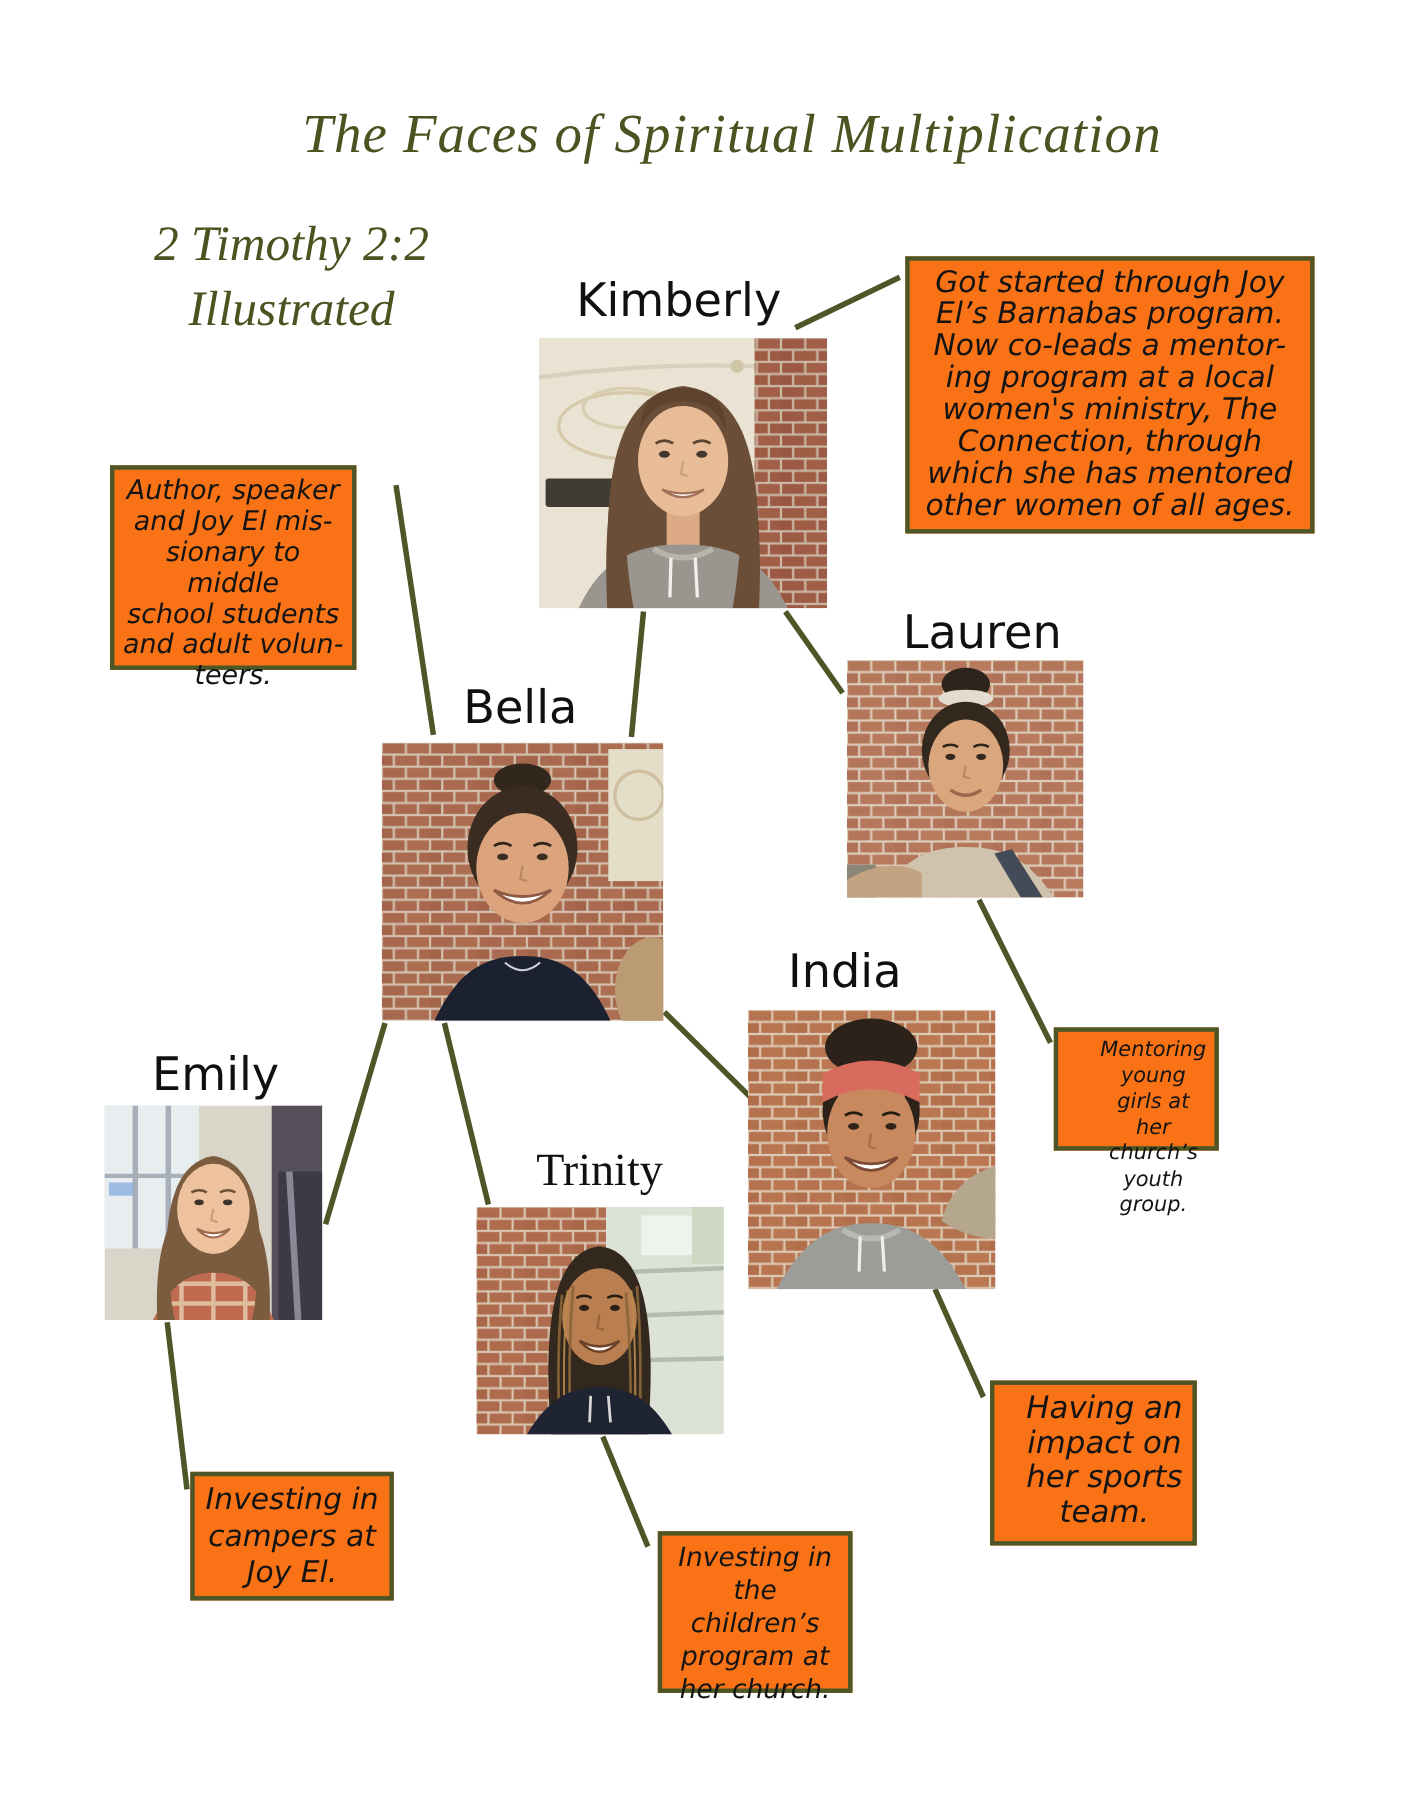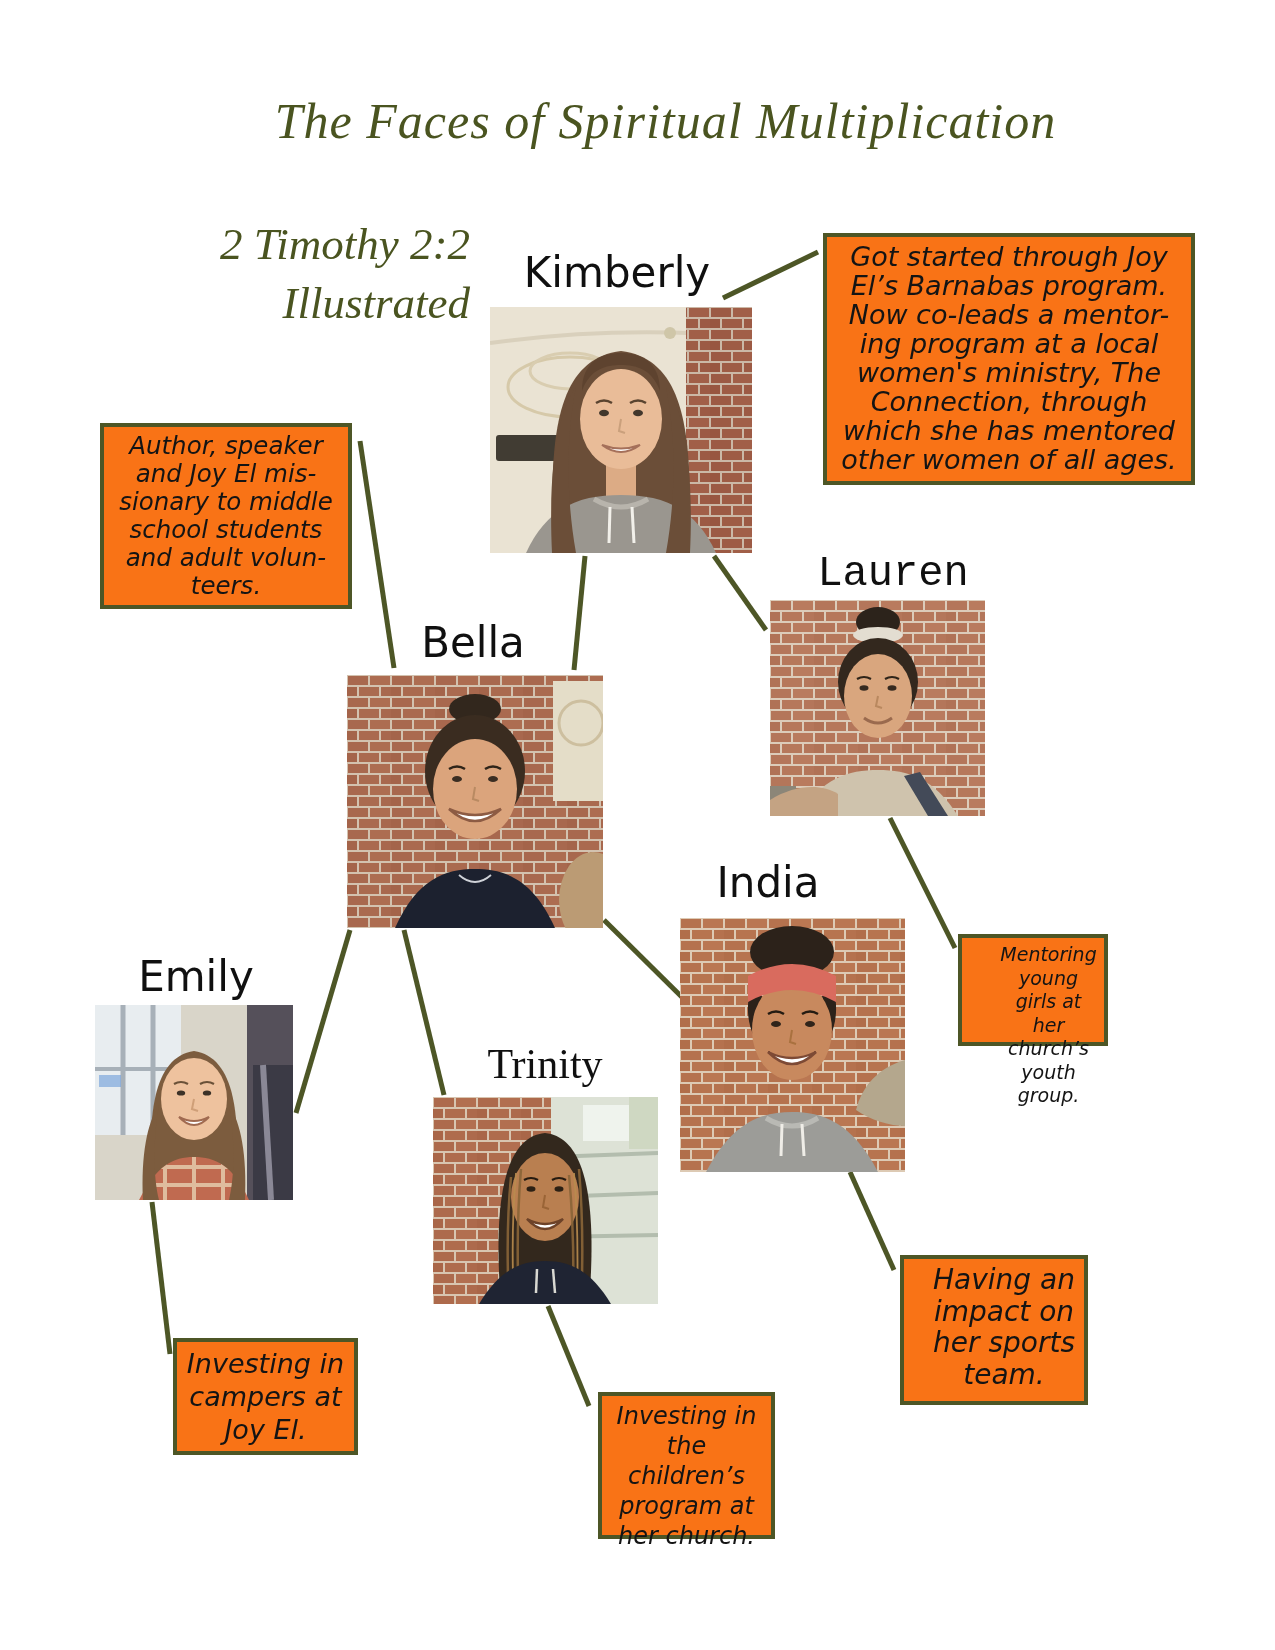--- a/index.html
+++ b/index.html
@@ -6,21 +6,21 @@
   .canvas {
     position:relative; width:1275px; height:1650px; background:#fff;
     font-family:"DejaVu Sans", sans-serif; overflow:hidden;
   }
   .title {
     position:absolute; left:12px; top:76px; width:100%; text-align:center;
     font-family:"Liberation Serif", serif; font-style:italic; font-weight:normal;
     font-size:50px; letter-spacing:1px; color:var(--title_olive,#4a5420); margin:16px;
   }
   .subtitle {
-    position:absolute; left:60px; top:215px; width:410px; text-align:right;
+    position:absolute; left:60px; top:192px; width:410px; text-align:center;
     font-family:"Liberation Serif", serif; font-style:italic;
     font-size:45px; line-height:1.3; color:var(--title_olive,#4a5420);
     white-space:pre-line;
   }
   .person-label {
     position:absolute; width:300px; text-align:center;
     font-size:42px; color:#101010;
   }
   .photo { position:absolute; }
   .photo svg { display:block; width:100%; height:100%; }
@@ -128,30 +128,30 @@
       <ellipse cx="110" cy="104" rx="5" ry="3" fill="#3a2d22"></ellipse>
       <ellipse cx="146" cy="104" rx="5" ry="3" fill="#3a2d22"></ellipse>
       <path d="M102,94 Q110,89 118,94" stroke="#2e2419" stroke-width="2.5" fill="none"></path>
       <path d="M138,94 Q146,89 154,94" stroke="#2e2419" stroke-width="2.5" fill="none"></path>
       <path d="M128,112 L126,124 L132,126" stroke="#b98a62" stroke-width="2" fill="none"></path>
       <path d="M102,134 Q128,158 154,134 Q128,146 102,134 Z" fill="#ffffff" stroke="#8d5b43" stroke-width="2.5"></path>
       <path d="M48,253 C70,204 98,194 128,194 C158,194 186,204 208,253 Z" fill="#1c212f"></path>
       <path d="M112,200 Q128,214 144,200" stroke="#cfd2d8" stroke-width="1.8" fill="none"></path>
     </svg>
   </div>
-  <div class="note-box" style="left:100px; top:423px; width:252px; height:186px; font-size:24.5px; line-height:28px;">
+  <div class="note-box" style="left:100px; top:423px; width:224px; height:186px; font-size:24.5px; line-height:28px;">
     <div class="note-text">Author, speaker
 and Joy El mis-
 sionary to middle
 school students
 and adult volun-
 teers.</div>
   </div>
 
-  <div class="person-label" style="left:743px; top:550px;font-family:Liberation Mono, monospace;">Lauren</div>
+  <div class="person-label" style="left:743px; top:550px;">Lauren</div>
   <div class="photo" style="left:770px; top:600px; width:215px; height:216px;">
     <svg viewBox="0 0 215 216" xmlns="http://www.w3.org/2000/svg">
       <defs>
         <pattern id="bk-lau" width="44" height="22" patternUnits="userSpaceOnUse">
           <rect width="44" height="22" fill="#dcccba"></rect>
           <rect x="1" y="1" width="20" height="9" fill="#b4765a"></rect>
           <rect x="23" y="1" width="20" height="9" fill="#b97b5e"></rect>
           <rect x="-10" y="12" width="20" height="9" fill="#b07256"></rect>
           <rect x="12" y="12" width="20" height="9" fill="#b6785b"></rect>
           <rect x="34" y="12" width="20" height="9" fill="#b4765a"></rect>

